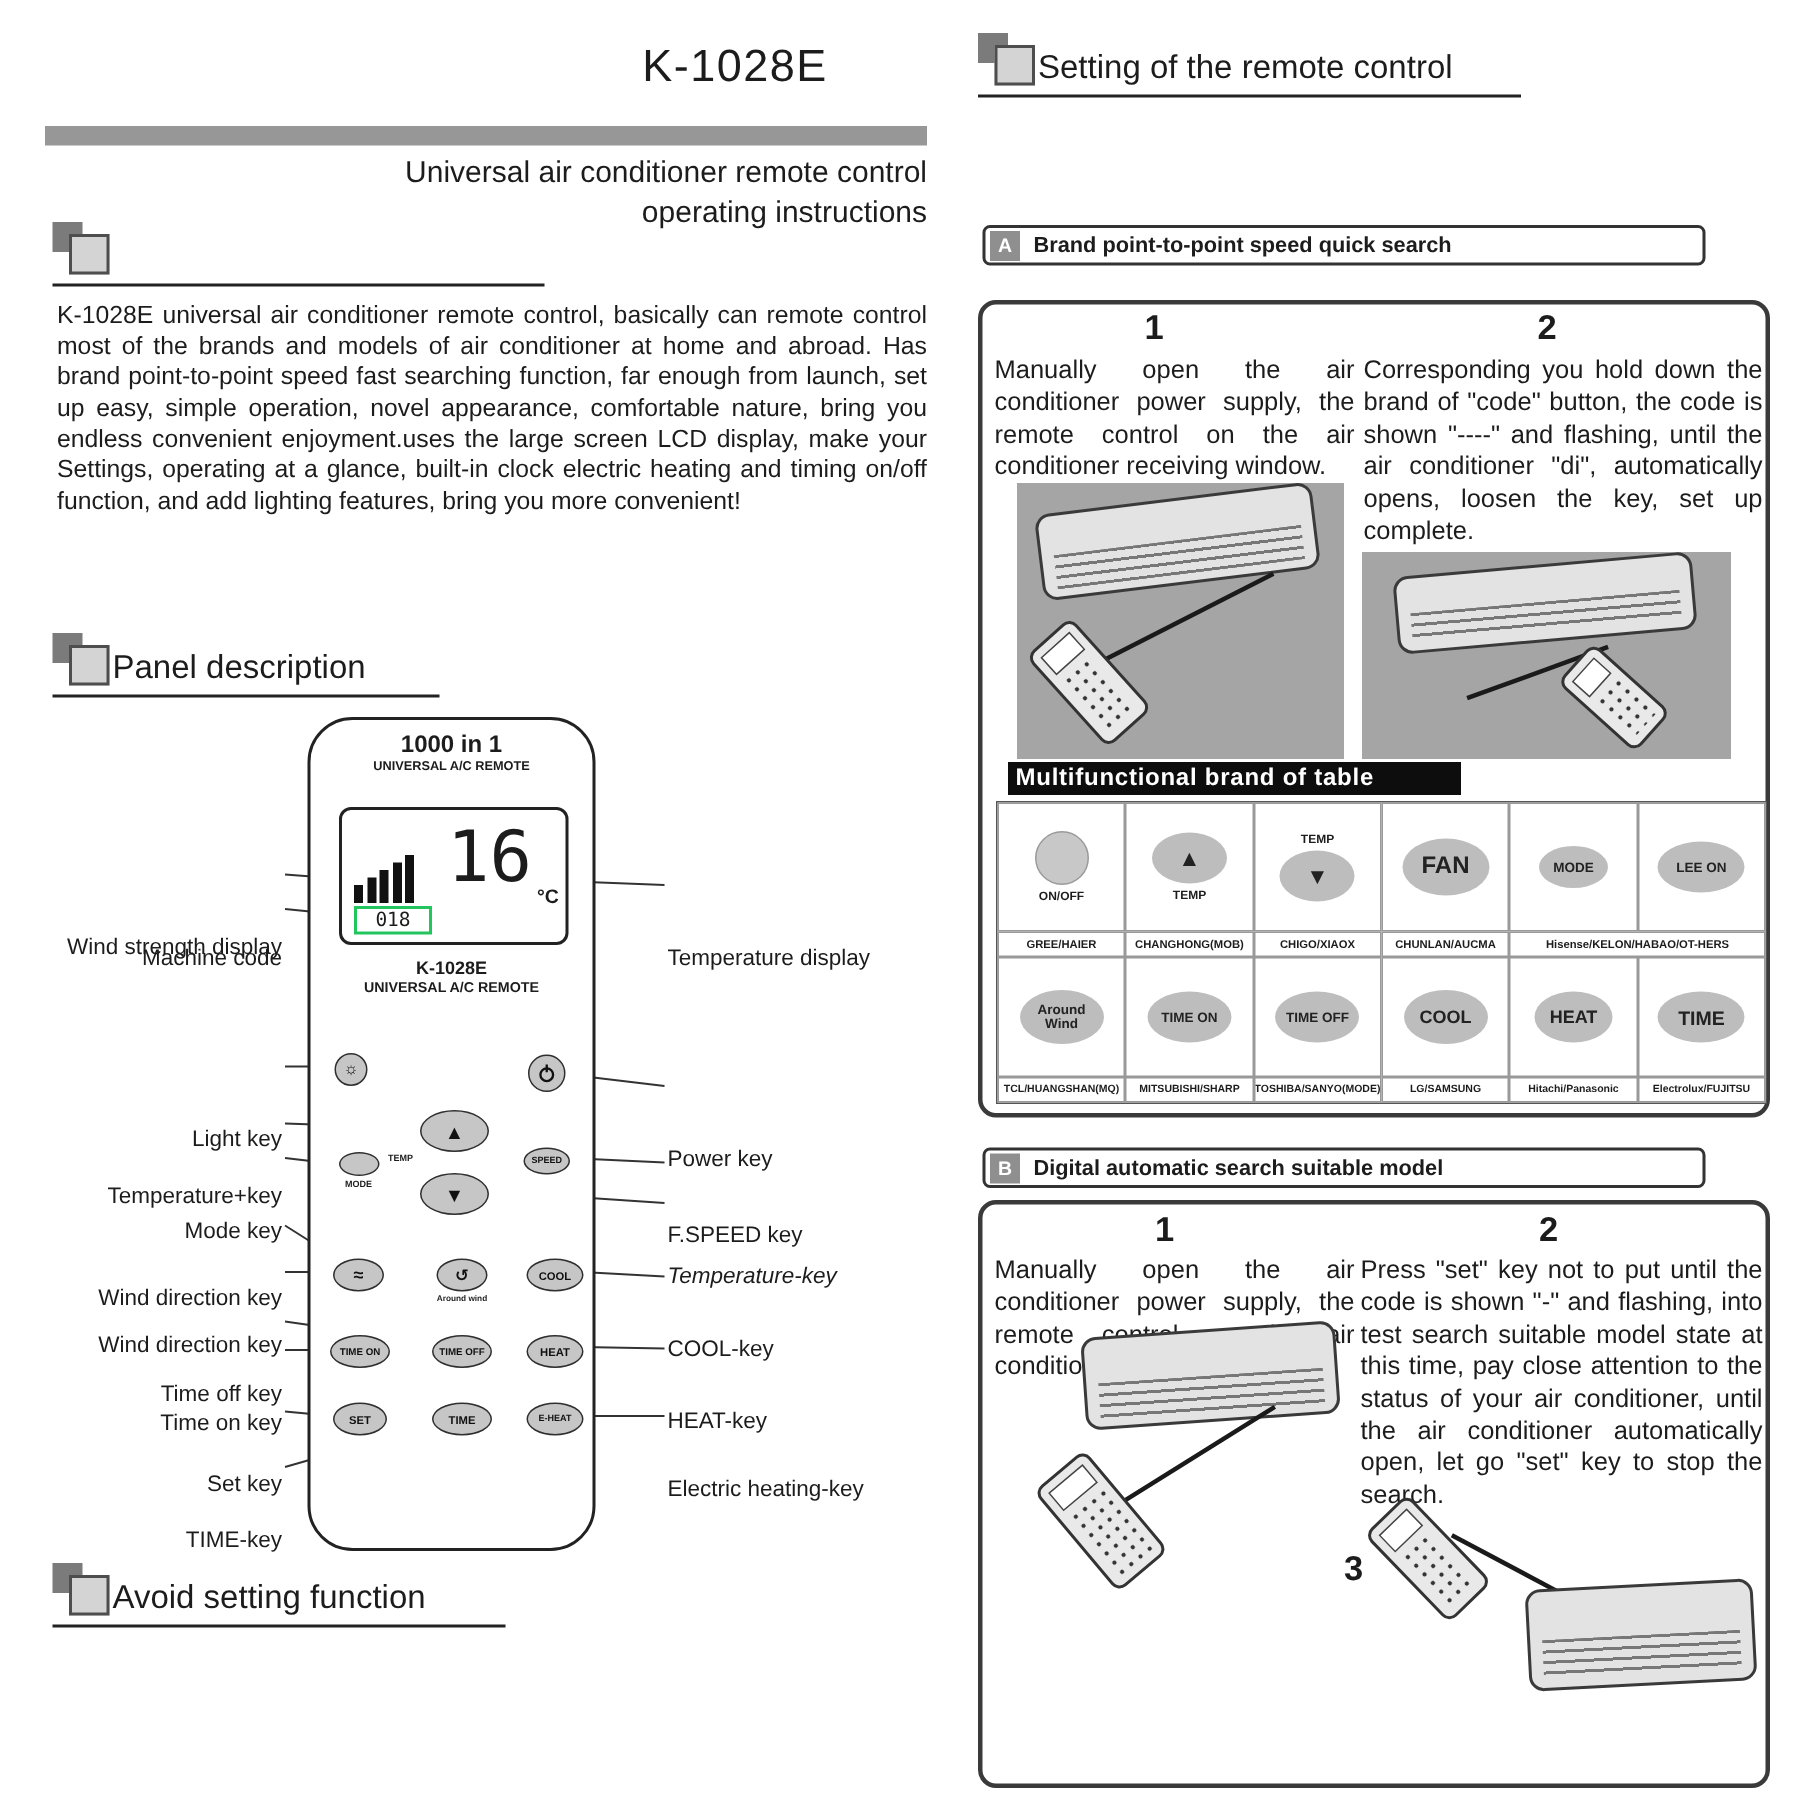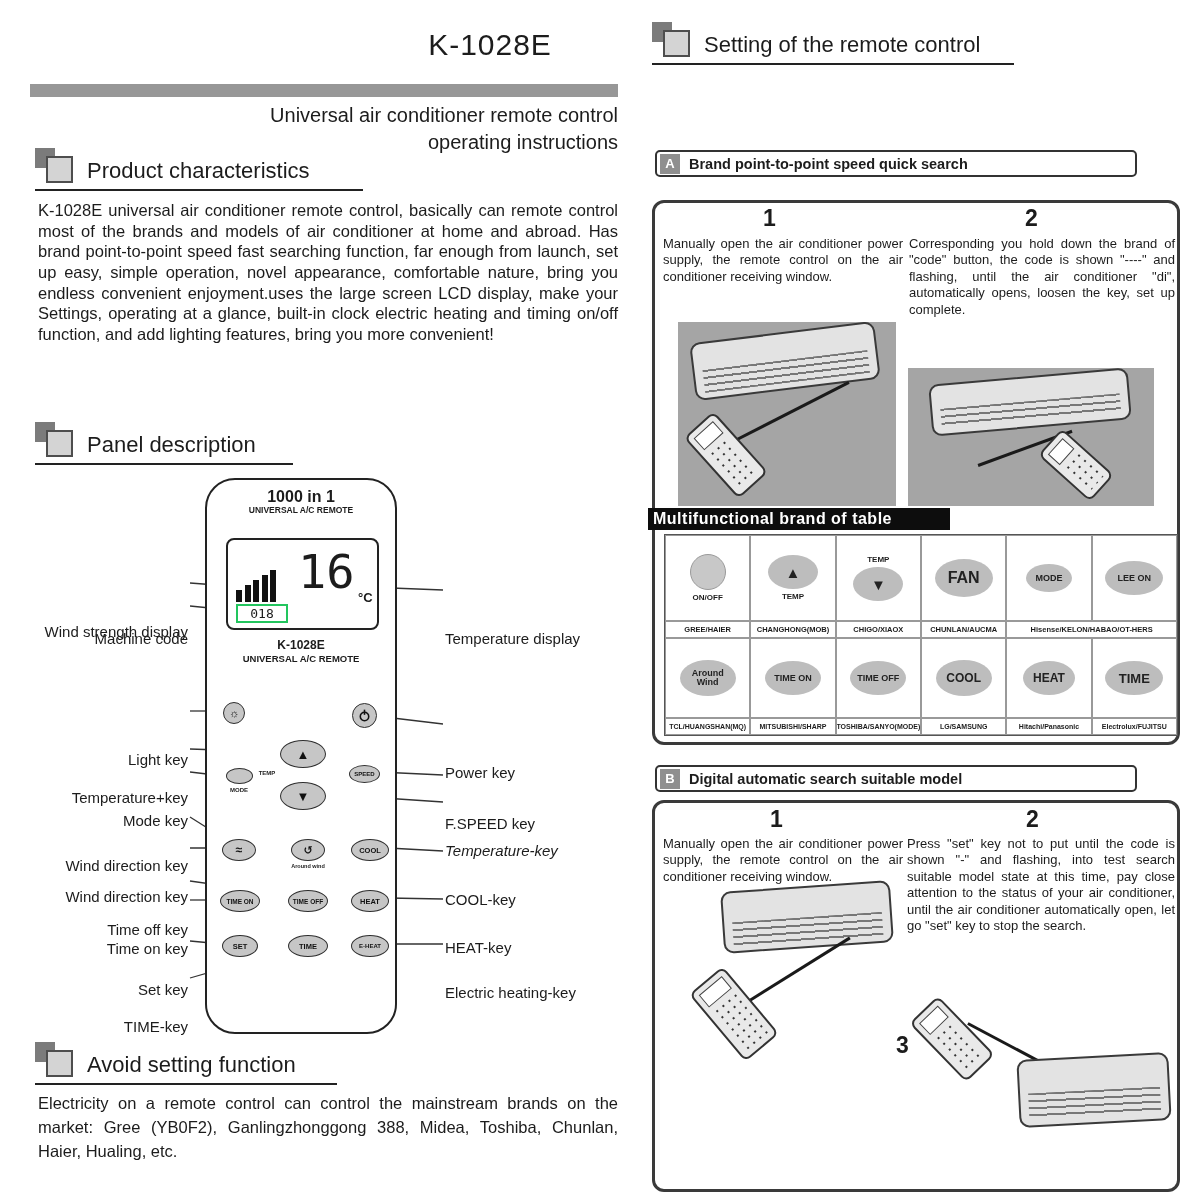--- a/index.html
+++ b/index.html
@@ -6,21 +6,21 @@
   body { background:#fff; }
   .page { position:relative; width:1200px; height:1200px; background:#ffffff;
           font-family:"Liberation Sans","DejaVu Sans",sans-serif; color:#1c1c1c; overflow:hidden; }
   .abs { position:absolute; }
   .leaders { position:absolute; left:0; top:0; width:1200px; height:1200px; pointer-events:none; }
 
   .title { font-size:30px; letter-spacing:1px; text-align:center; }
   .graybar { background:#979797; }
   .subtitle { font-size:20px; text-align:right; line-height:1.35; }
 
-  .sec-head { position:absolute; display:flex; align-items:flex-end; gap:12px;
+  .sec-head { position:absolute; display:flex; align-items:flex-end; 
               border-bottom:2px solid #222; padding-bottom:5px;text-align:right; }
   .sec-icon { position:relative; width:40px; height:36px; flex:0 0 auto; }
   .sec-icon::before { content:""; position:absolute; left:0; top:0; width:20px; height:20px; background:#7b7b7b; }
   .sec-icon::after  { content:""; position:absolute; left:11px; top:8px; width:23px; height:23px;
                       background:#d4d4d4; border:2px solid #4e4e4e; }
   .sec-title { font-size:22px; }
 
   .para { position:absolute; font-size:16.5px; line-height:1.25; text-align:justify; }
   .lbl { position:absolute; font-size:15px; white-space:nowrap;margin-top:48px; }
   .lbl-l { right:1012px; text-align:right; }
@@ -46,21 +46,21 @@
   .rcap { position:absolute; font-size:6px; font-weight:bold; text-align:center; }
 
   
   .method-bar { position:absolute; left:655px; width:482px; height:27px; border:2px solid #333;
                 border-radius:5px; display:flex; align-items:center; gap:9px; padding-left:3px; }
   .badge { width:20px; height:20px; background:#8f8f8f; color:#fff; font-weight:bold; font-size:13px;
            display:flex; align-items:center; justify-content:center; flex:0 0 auto; }
   .method-title { font-weight:bold; font-size:14.5px; }
   .bigbox { position:absolute; left:652px; width:528px; border:3px solid #3a3a3a; border-radius:12px; }
   .stepnum { position:absolute; font-size:23px; font-weight:bold; }
-  .step { position:absolute; font-size:13px; line-height:1.26; text-align:justify; }
+  .step { position:absolute; font-size:17px; line-height:1.26; text-align:justify; }
   .illus { position:absolute; background:#a5a5a5; }
 
   .ac { position:absolute; background:#e3e3e3; border:2px solid #3a3a3a; border-radius:10px; }
   .ac::after { content:""; position:absolute; left:8px; right:8px; bottom:5px; height:42%;
                background:repeating-linear-gradient(#777 0 2px, transparent 2px 7px); }
   .mini-remote { position:absolute; background:#e9e9e9; border:2px solid #333; border-radius:7px; }
   .mini-remote::before { content:""; position:absolute; top:5px; left:5px; right:5px; height:14px;
                          background:#fff; border:1px solid #444; }
   .mini-remote::after { content:""; position:absolute; top:25px; left:5px; right:5px; bottom:5px;
                         background-image:radial-gradient(#333 1.3px, transparent 1.5px); background-size:8px 8px; }
@@ -110,21 +110,20 @@
 
   <div class="abs title" style="left:330px; top:28px; width:320px;">K-1028E</div>
   <div class="abs graybar" style="left:30px; top:84px; width:588px; height:13px;"></div>
   <div class="abs subtitle" style="left:200px; top:102px; width:418px;">
     <div>Universal air conditioner remote control</div>
     <div>operating instructions</div>
   </div>
 
   <div class="sec-head" style="left:35px; top:148px; width:328px;">
     <span class="sec-icon"></span>
-    <span class="sec-title">Product characteristics</span>
   </div>
   <div class="para" style="left:38px; top:200px; width:580px;">K-1028E universal air conditioner remote control, basically can remote control most of the brands and models of air conditioner at home and abroad. Has brand point-to-point speed fast searching function, far enough from launch, set up easy, simple operation, novel appearance, comfortable nature, bring you endless convenient enjoyment.uses the large screen LCD display, make your Settings, operating at a glance, built-in clock electric heating and timing on/off function, and add lighting features, bring you more convenient!</div>
 
   <div class="sec-head" style="left:35px; top:422px; width:258px;">
     <span class="sec-icon"></span>
     <span class="sec-title">Panel description</span>
   </div>
 
   <div class="remote">
     <div class="c r-h1">1000 in 1</div>
@@ -191,21 +190,20 @@
   <div class="lbl lbl-r" style="top:767px;">F.SPEED key</div>
   <div class="lbl lbl-r" style="top:794px;font-style:italic;">Temperature-key</div>
   <div class="lbl lbl-r" style="top:843px;">COOL-key</div>
   <div class="lbl lbl-r" style="top:891px;">HEAT-key</div>
   <div class="lbl lbl-r" style="top:936px;">Electric heating-key</div>
 
   <div class="sec-head" style="left:35px; top:1042px; width:302px;">
     <span class="sec-icon"></span>
     <span class="sec-title">Avoid setting function</span>
   </div>
-  <div class="para" style="left:38px; top:1092px; width:580px; line-height:1.45;">Electricity on a remote control can control the mainstream brands on the market: Gree (YB0F2), Ganlingzhonggong 388, Midea, Toshiba, Chunlan, Haier, Hualing, etc.</div>
 
   <div class="sec-head" style="left:652px; top:22px; width:362px;">
     <span class="sec-icon"></span>
     <span class="sec-title">Setting of the remote control</span>
   </div>
 
   <div class="method-bar" style="top:150px;">
     <span class="badge">A</span>
     <span class="method-title">Brand point-to-point speed quick search</span>
   </div>
@@ -220,21 +218,21 @@
     <div class="ac" style="left:14px; top:10px; width:186px; height:58px; transform:rotate(-7deg);"></div>
     <div class="sig" style="left:55px; top:118px; width:130px; transform:rotate(-27deg);"></div>
     <div class="mini-remote" style="left:28px; top:92px; width:40px; height:82px; transform:rotate(-42deg);"></div>
   </div>
   <div class="illus" style="left:908px; top:368px; width:246px; height:138px;">
     <div class="ac" style="left:22px; top:8px; width:200px; height:52px; transform:rotate(-5deg);"></div>
     <div class="sig" style="left:70px; top:96px; width:100px; transform:rotate(-20deg);"></div>
     <div class="mini-remote" style="left:150px; top:62px; width:36px; height:70px; transform:rotate(-48deg);"></div>
   </div>
 
-  <div class="tbl-title" style="left:648px; top:508px; width:302px; height:22px;">Multifunctional brand of table</div>
+  <div class="tbl-title" style="left:672px; top:508px; width:302px; height:22px;">Multifunctional brand of table</div>
 
   <div class="btable" style="left:664px; top:534px; width:514px;">
 
     <div class="bt-cell">
       <div class="bt-circle"></div>
       <div class="bt-cap">ON/OFF</div>
     </div>
     <div class="bt-cell">
       <div class="bt-oval" style="width:50px; height:34px; font-size:15px;">▲</div>
       <div class="bt-cap">TEMP</div>

